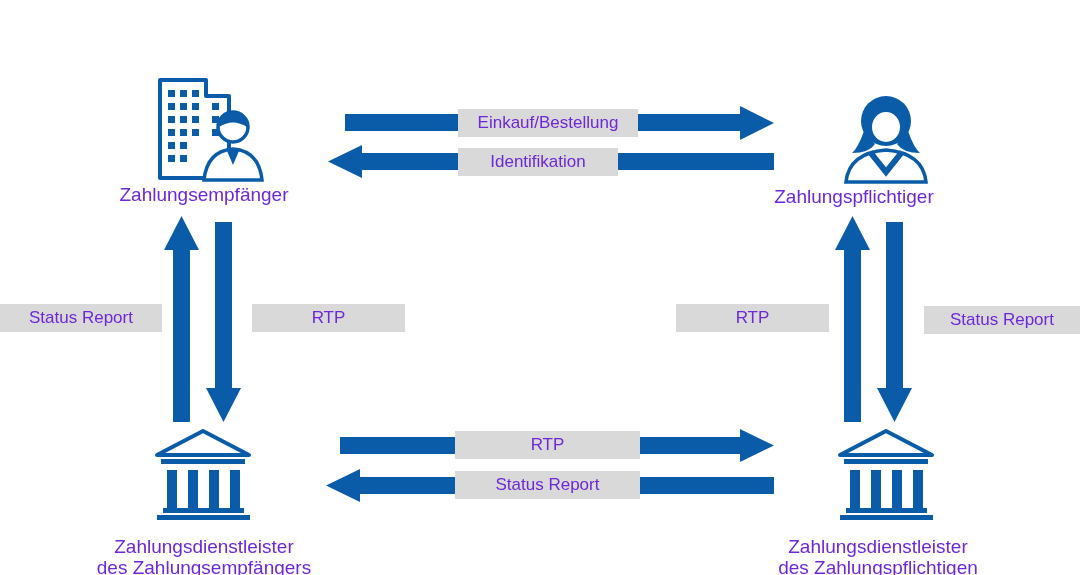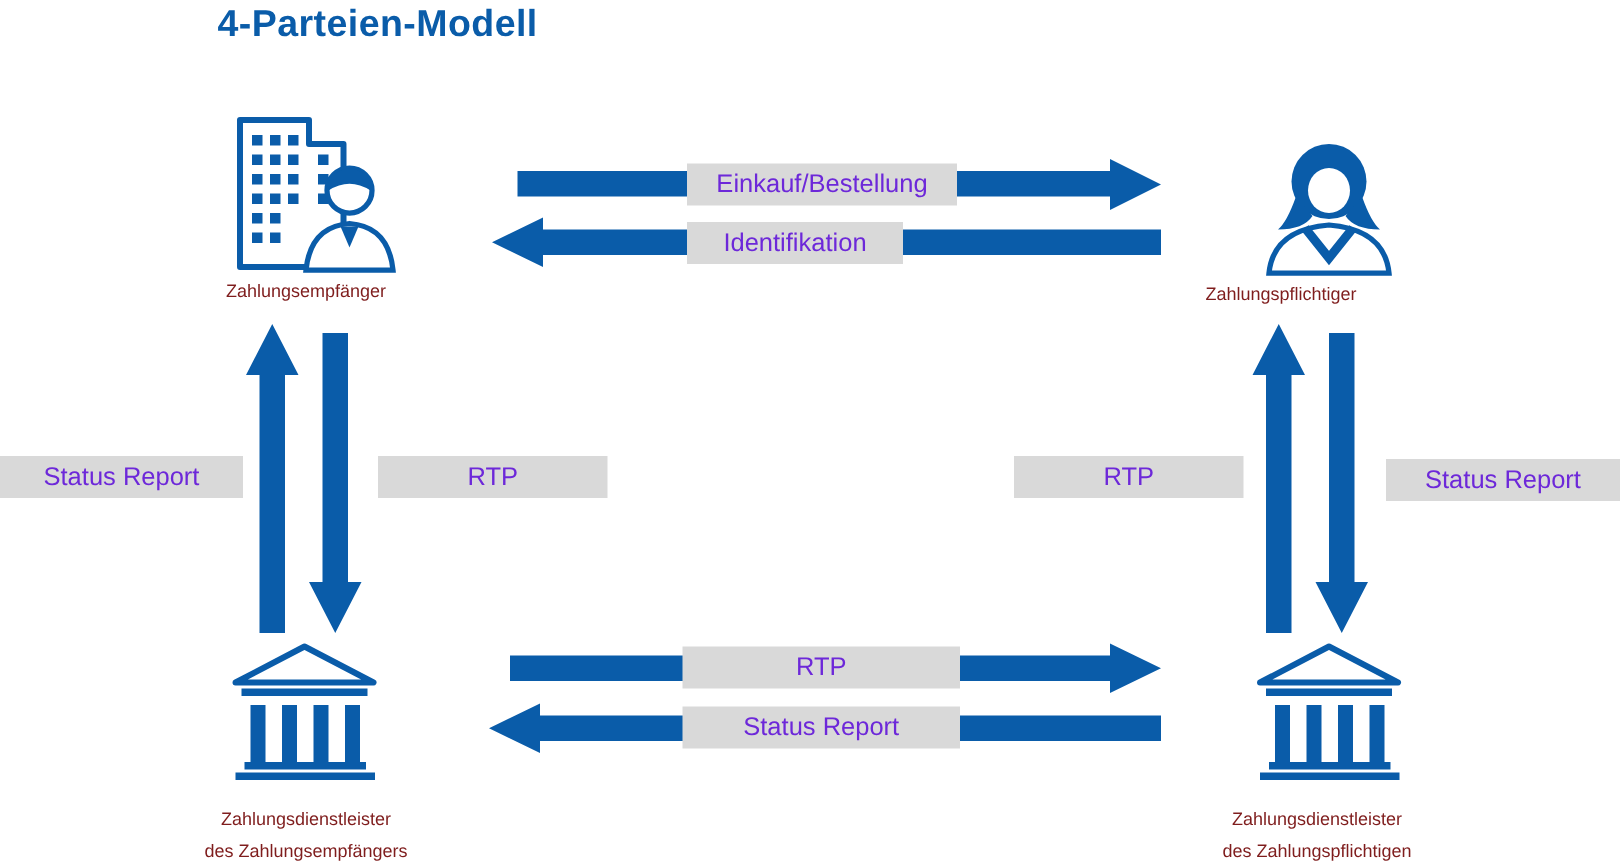--- a/index.html
+++ b/index.html
@@ -33,22 +33,22 @@
     background: #d9d9d9;
     color: #6d28d9;
     font-size: 17px;
     display: flex;
     align-items: center;
     justify-content: center;
     white-space: nowrap;
   }
   .node-label {
     position: absolute;
-    color: #7f1d1d;
-    font-size: 12px;
+    color: #6d28d9;
+    font-size: 19px;
     text-align: center;
     line-height: 21px;
   }
 </style>
 </head>
 <body>
 
 <div class="canvas">
 
   <svg class="layer" viewBox="0 0 1080 575" aria-hidden="true">
@@ -128,24 +128,23 @@
       <path d="M 908 131 Q 914 148 920 153 Q 903 153 897 144 Z" fill="#0a5ca9"></path>
       <ellipse cx="886" cy="127" rx="14" ry="15" fill="#ffffff"></ellipse>
       <path d="M 846 182 Q 849 153 886 150 Q 923 153 926 182 Z" fill="#ffffff" stroke="#0a5ca9" stroke-width="3.5"></path>
       <path d="M 870 152 L 886 172 L 902 152" fill="none" stroke="#0a5ca9" stroke-width="6"></path>
     </g>
 
     <use href="#bank" x="155" y="428"></use>
     <use href="#bank" x="838" y="428"></use>
   </svg>
 
-  <div class="title">4-Parteien-Modell</div>
 
   <div class="flow-label" style="left:458px; top:109px; width:180px;">Einkauf/Bestellung</div>
-  <div class="flow-label" style="left:458px; top:148px; width:144px;">Identifikation</div>
+  <div class="flow-label" style="left:458px; top:148px; width:160px;">Identifikation</div>
   <div class="flow-label" style="left:0px; top:304px; width:162px;">Status Report</div>
   <div class="flow-label" style="left:252px; top:304px; width:153px;">RTP</div>
   <div class="flow-label" style="left:676px; top:304px; width:153px;">RTP</div>
   <div class="flow-label" style="left:924px; top:306px; width:156px;">Status Report</div>
   <div class="flow-label" style="left:455px; top:431px; width:185px;">RTP</div>
   <div class="flow-label" style="left:455px; top:471px; width:185px;">Status Report</div>
 
   <div class="node-label" style="left:94px; top:184px; width:220px;">Zahlungsempfänger</div>
   <div class="node-label" style="left:744px; top:186px; width:220px;">Zahlungspflichtiger</div>
 

